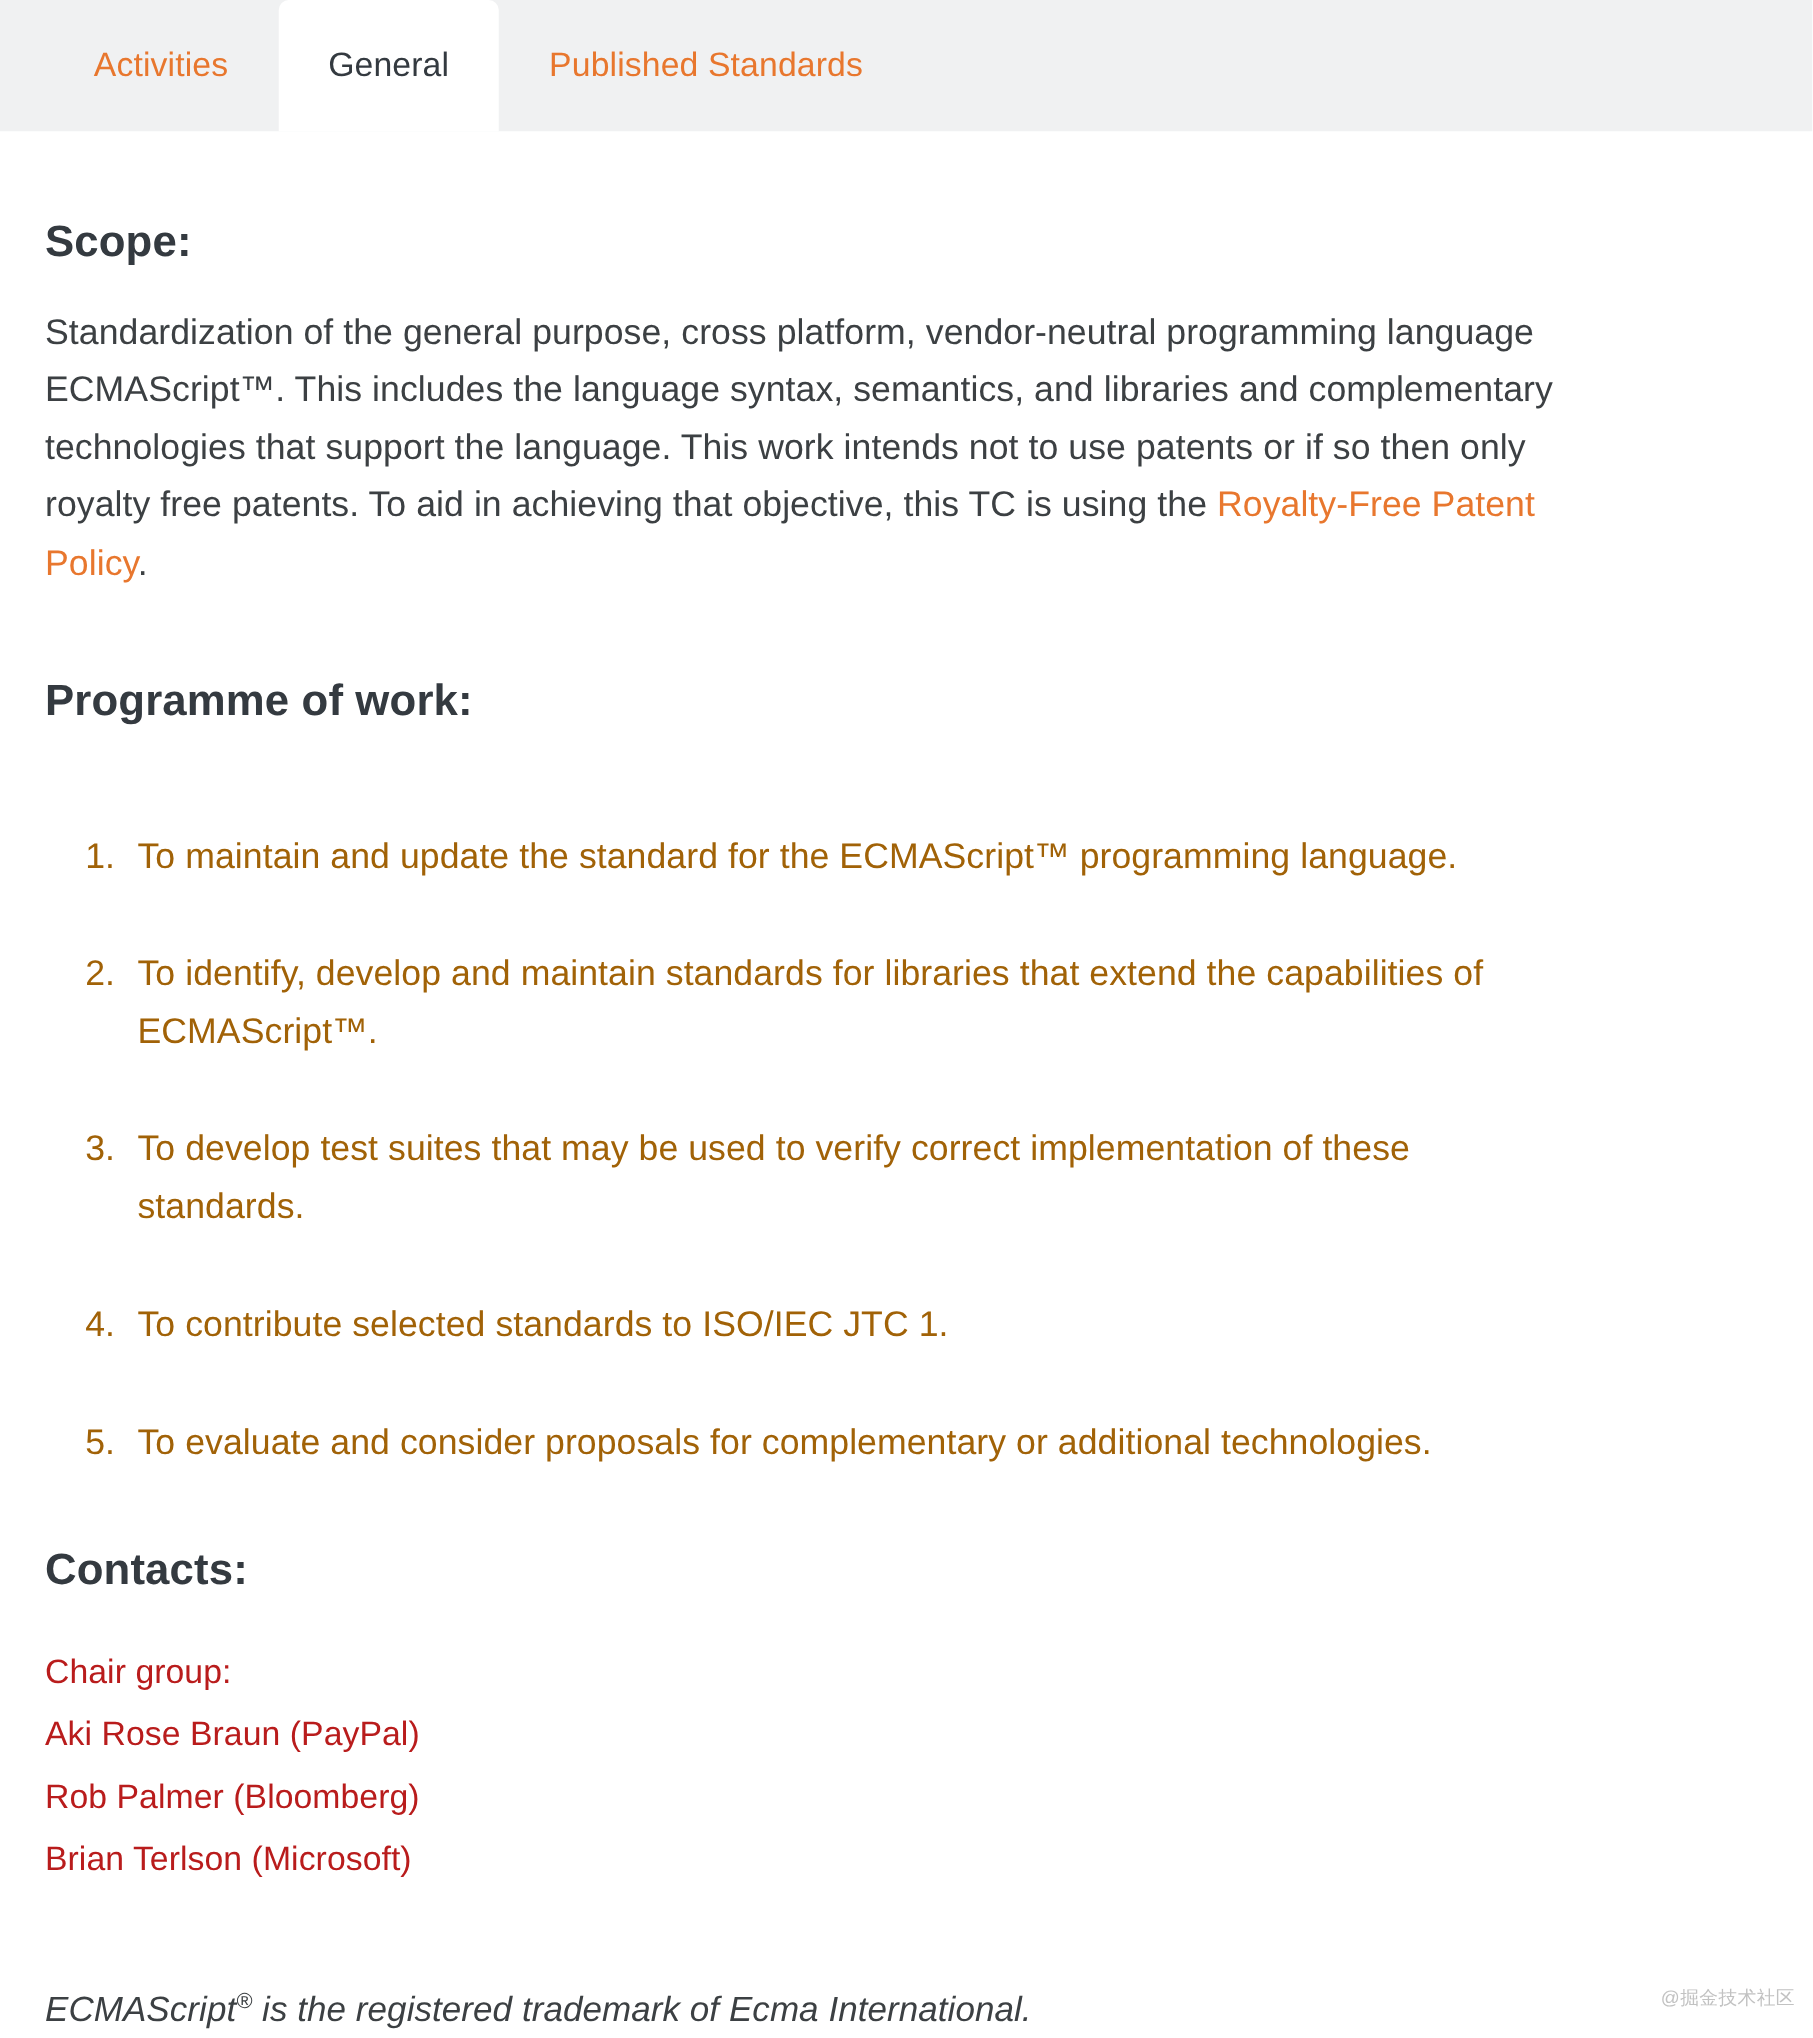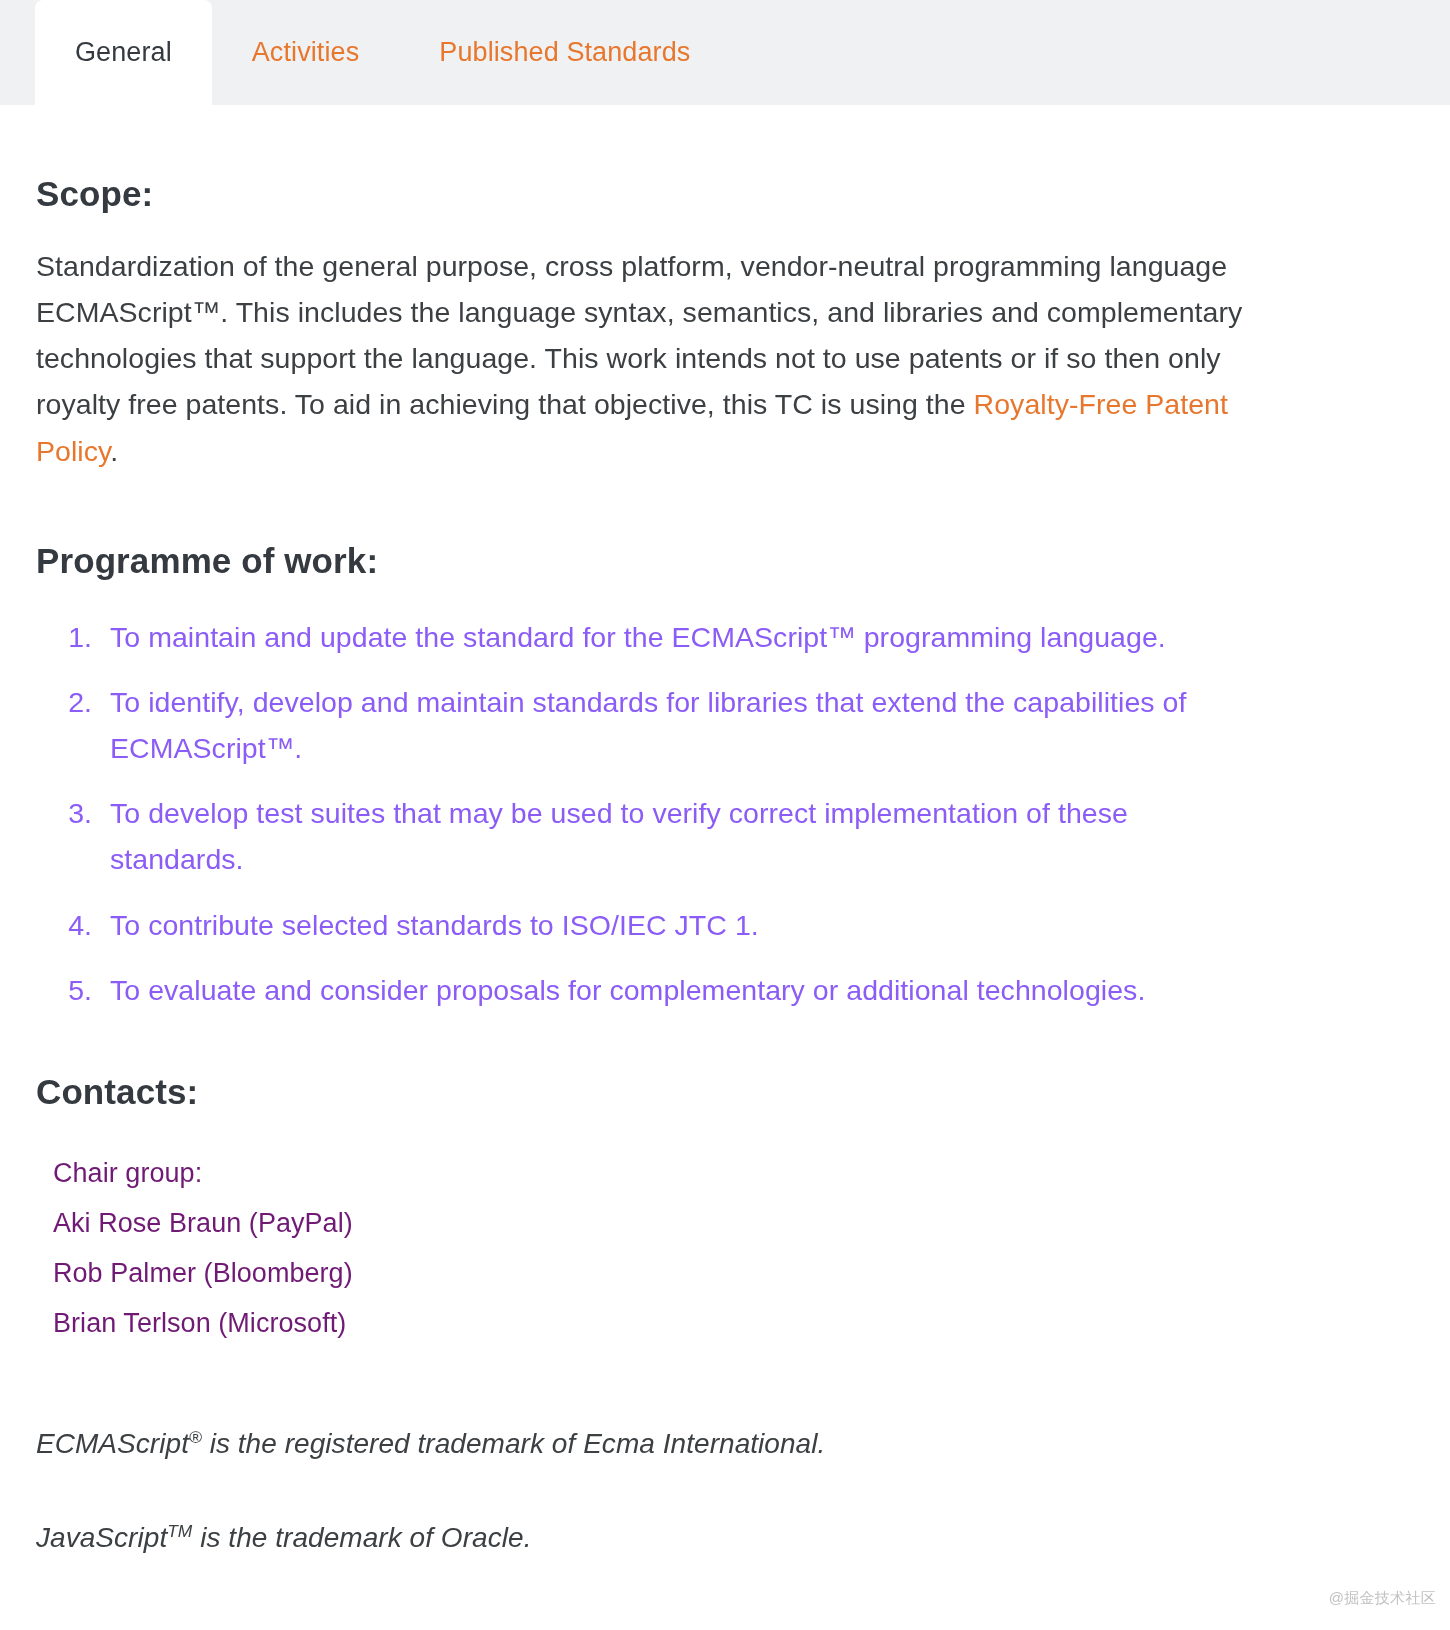--- a/index.html
+++ b/index.html
@@ -83,37 +83,37 @@
   }
 
   ol.work-list {
     margin: 0;
     padding: 32px 0 0 64px;
     max-width: 1380px;
     list-style-position: outside;
   }
   ol.work-list li {
     font-size: 28.5px;
-    color: #8b5cf6;
+    color: #a16207;
     line-height: 1.62;
     margin-bottom: 19px;
     padding-left: 10px;
     letter-spacing: 0.05px;
+    margin-top: 48px;
   }
   ol.work-list li:last-child { margin-bottom: 0; }
 
   .contacts-block {
     padding-top: 36px;
   }
   .contacts-block div.contact-line {
     font-size: 27px;
-    color: #701a75;
+    color: #b91c1c;
     line-height: 1.85;
     letter-spacing: 0.05px;
-    margin-left: 17px;
   }
   .secretary-line {
     font-size: 27px;
     color: #000000;
     line-height: 1.6;
     padding-top: 40px;
     letter-spacing: 0.05px;
   }
 
   .trademark {
@@ -138,25 +138,25 @@
     font-size: 15px;
     color: #c2c2c2;
     letter-spacing: 0.3px;
     user-select: none;
   }
 </style>
 </head>
 <body>
 
 <div class="tabbar">
+  <div class="tab">
+    <span>Activities</span>
+  </div>
   <div class="tab active">
     <span>General</span>
-  </div>
-  <div class="tab">
-    <span>Activities</span>
   </div>
   <div class="tab">
     <span>Published Standards</span>
   </div>
 </div>
 
 <div class="content">
 
   <h2 class="section-heading" id="scope-heading">Scope:</h2>
 

